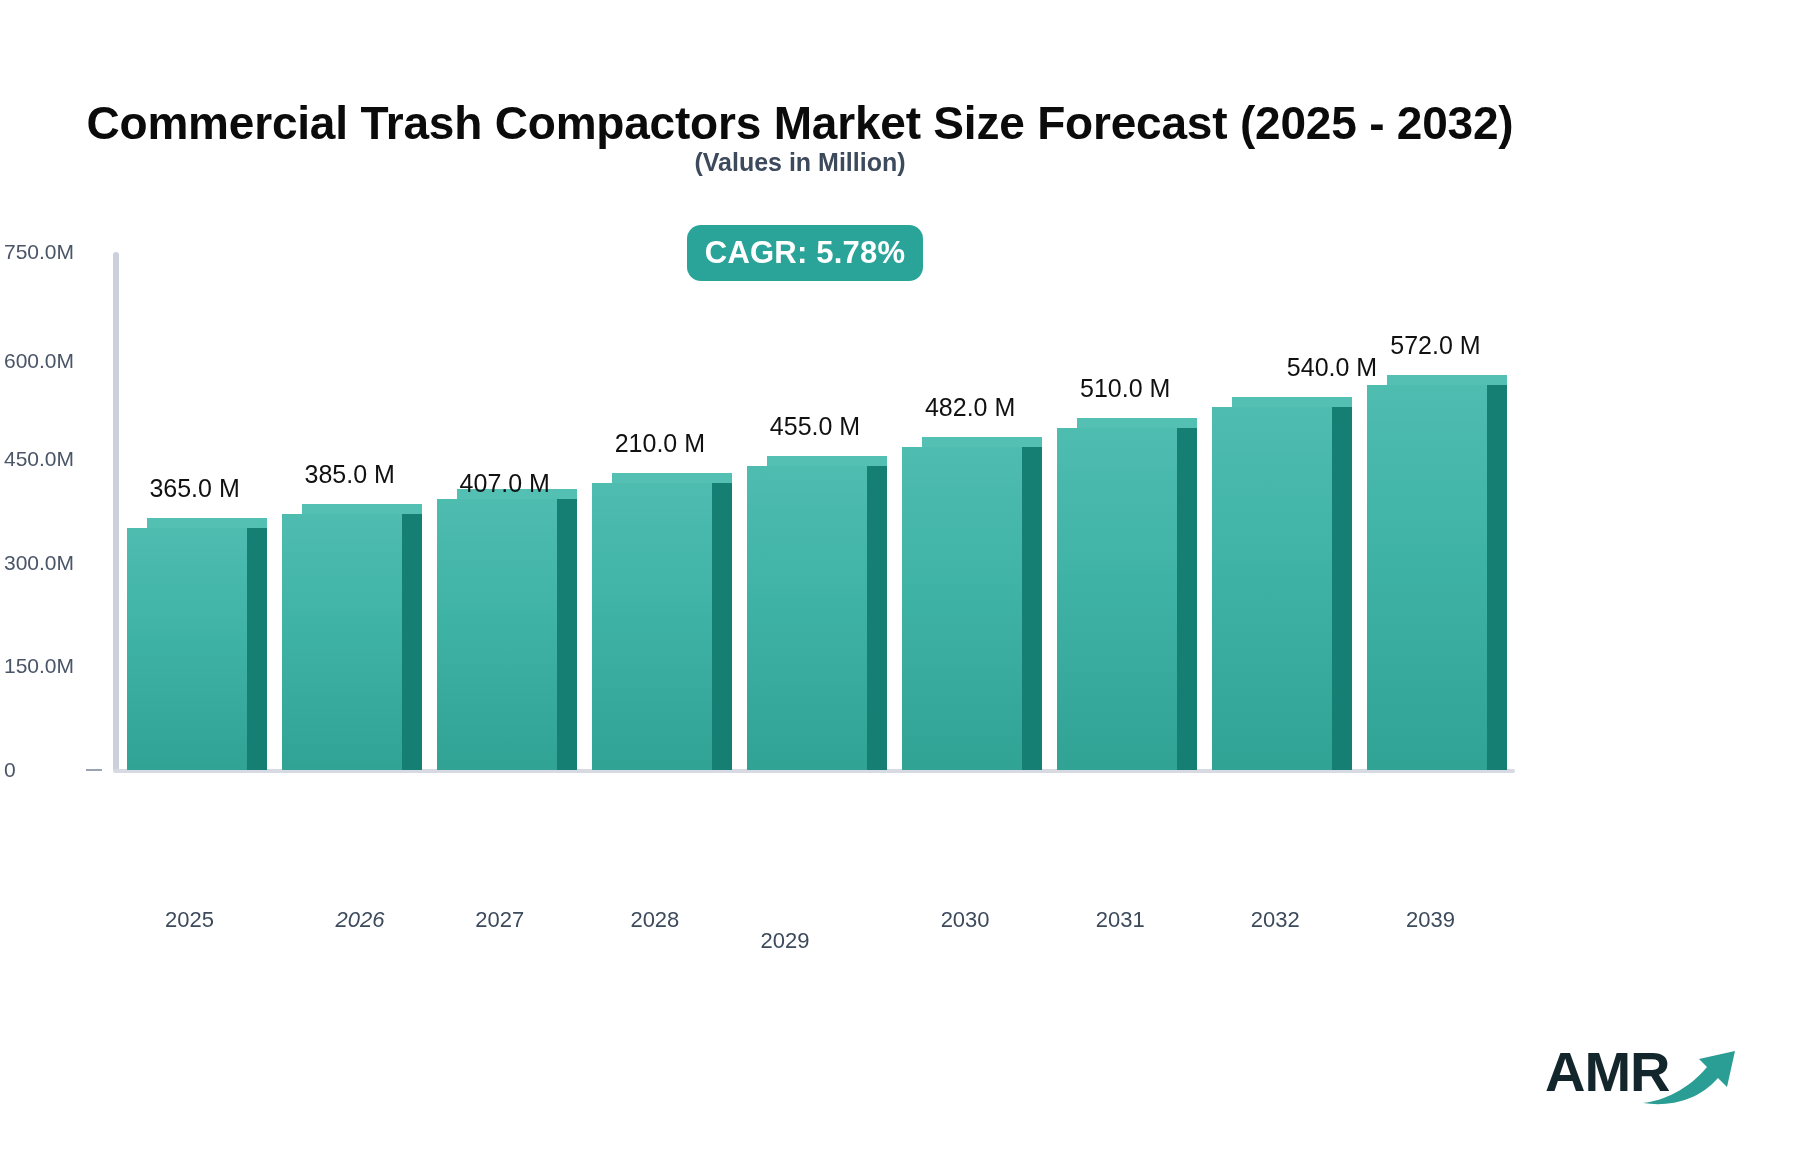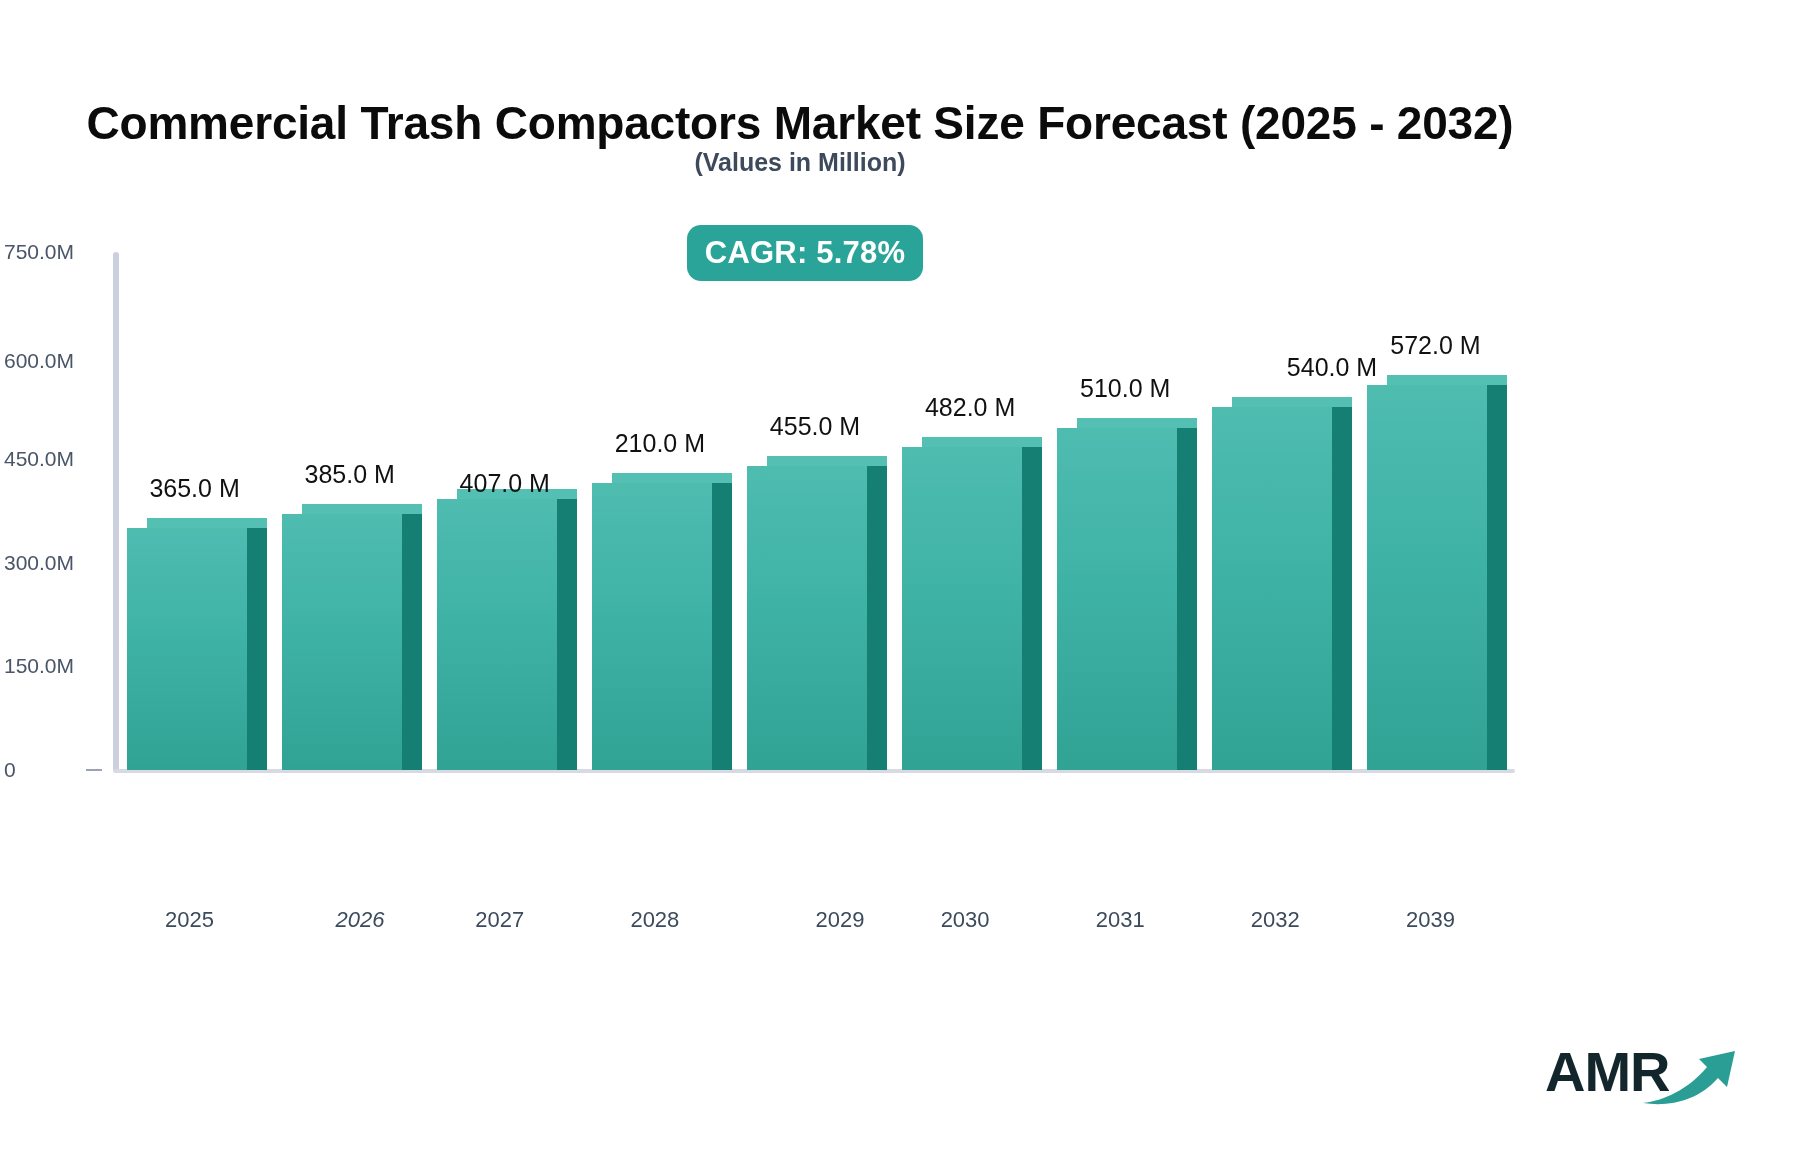--- a/index.html
+++ b/index.html
@@ -265,21 +265,21 @@
           <div class="bar-top" style="left: 20px; top: 0px; width: 120px;"></div>
           <div class="bar-face" style="width: 120px; height: 385.061px;"></div>
         </div>
         <div class="bar-label" style="left: 1435.44px; top: 330.939px;">572.0 M</div>
       </div>
     <div id="xlabels">
         <div class="x-label" style="left: 189.556px;">2025</div>
         <div class="x-label" style="left: 360px; font-style: italic;">2026</div>
         <div class="x-label" style="left: 499.778px;">2027</div>
         <div class="x-label" style="left: 654.889px;">2028</div>
-        <div class="x-label" style="left: 840px;">2029</div>
+        <div class="x-label" style="left: 785px; margin-top: 21px;">2029</div>
         <div class="x-label" style="left: 965.111px;">2030</div>
         <div class="x-label" style="left: 1120.22px;">2031</div>
         <div class="x-label" style="left: 1275.33px;">2032</div>
         <div class="x-label" style="left: 1430.44px;">2039</div>
       </div>
   </div>
 
   <div class="amr-logo">
     <div class="amr-text">AMR</div>
     <svg class="amr-arrow" viewBox="0 0 100 62">

